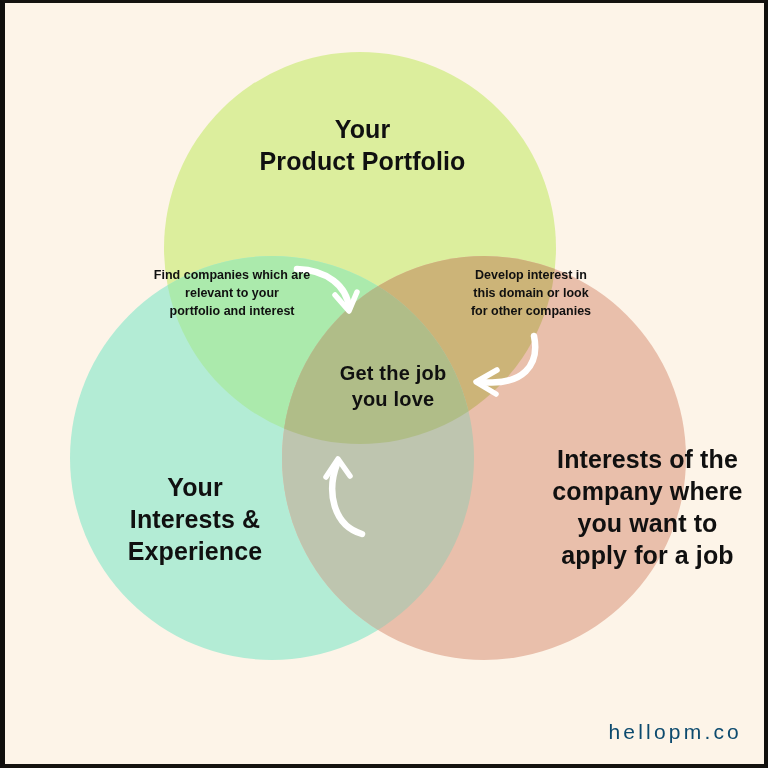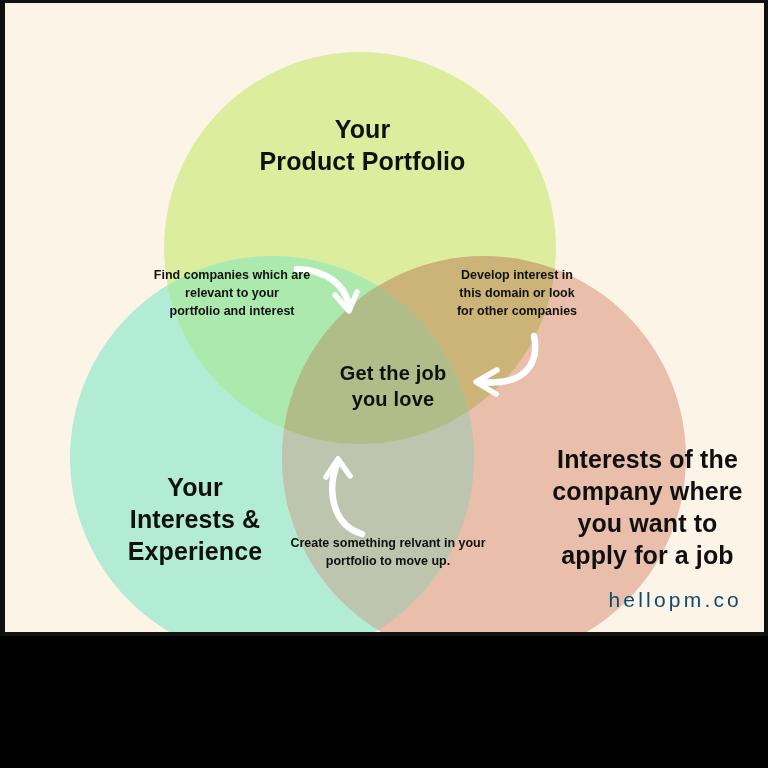--- a/index.html
+++ b/index.html
@@ -10,21 +10,21 @@
   }
   body {
     width: 768px;
     height: 768px;
     overflow: hidden;
     font-family: "Liberation Sans", sans-serif;
   }
   #canvas {
     position: relative;
     width: 768px;
-    height: 636px;
+    height: 768px;
     background: #fdf4e8;
     box-sizing: border-box;
     border-left: 5px solid #100f0d;
     border-right: 4px solid #100f0d;
     border-top: 3px solid #14120f;
     border-bottom: 4px solid #14120f;
     overflow: hidden;
   }
   #venn-svg {
     position: absolute;
@@ -75,21 +75,21 @@
     left: 288px;
     top: 358px;
     width: 200px;
   }
   #note-left {
     left: 138px;
     top: 264px;
     width: 178px;
   }
   #note-right {
-    left: 442px;
+    left: 456px;
     top: 264px;
     width: 140px;
     text-align: center;
   }
   #note-bottom {
     left: 283px;
     top: 532px;
     width: 200px;
   }
   #watermark {
@@ -173,18 +173,16 @@
 you love</div>
 
   <div class="label label-note" id="note-left">Find companies which are
 relevant to your
 portfolio and interest</div>
 
   <div class="label label-note" id="note-right">Develop interest in
 this domain or look
 for other companies</div>
 
-  <div class="label label-note" id="note-bottom">Create something relvant in your
-portfolio to move up.</div>
 
   <div id="watermark">hellopm.co</div>
 
 </div>
 
 </body></html>

